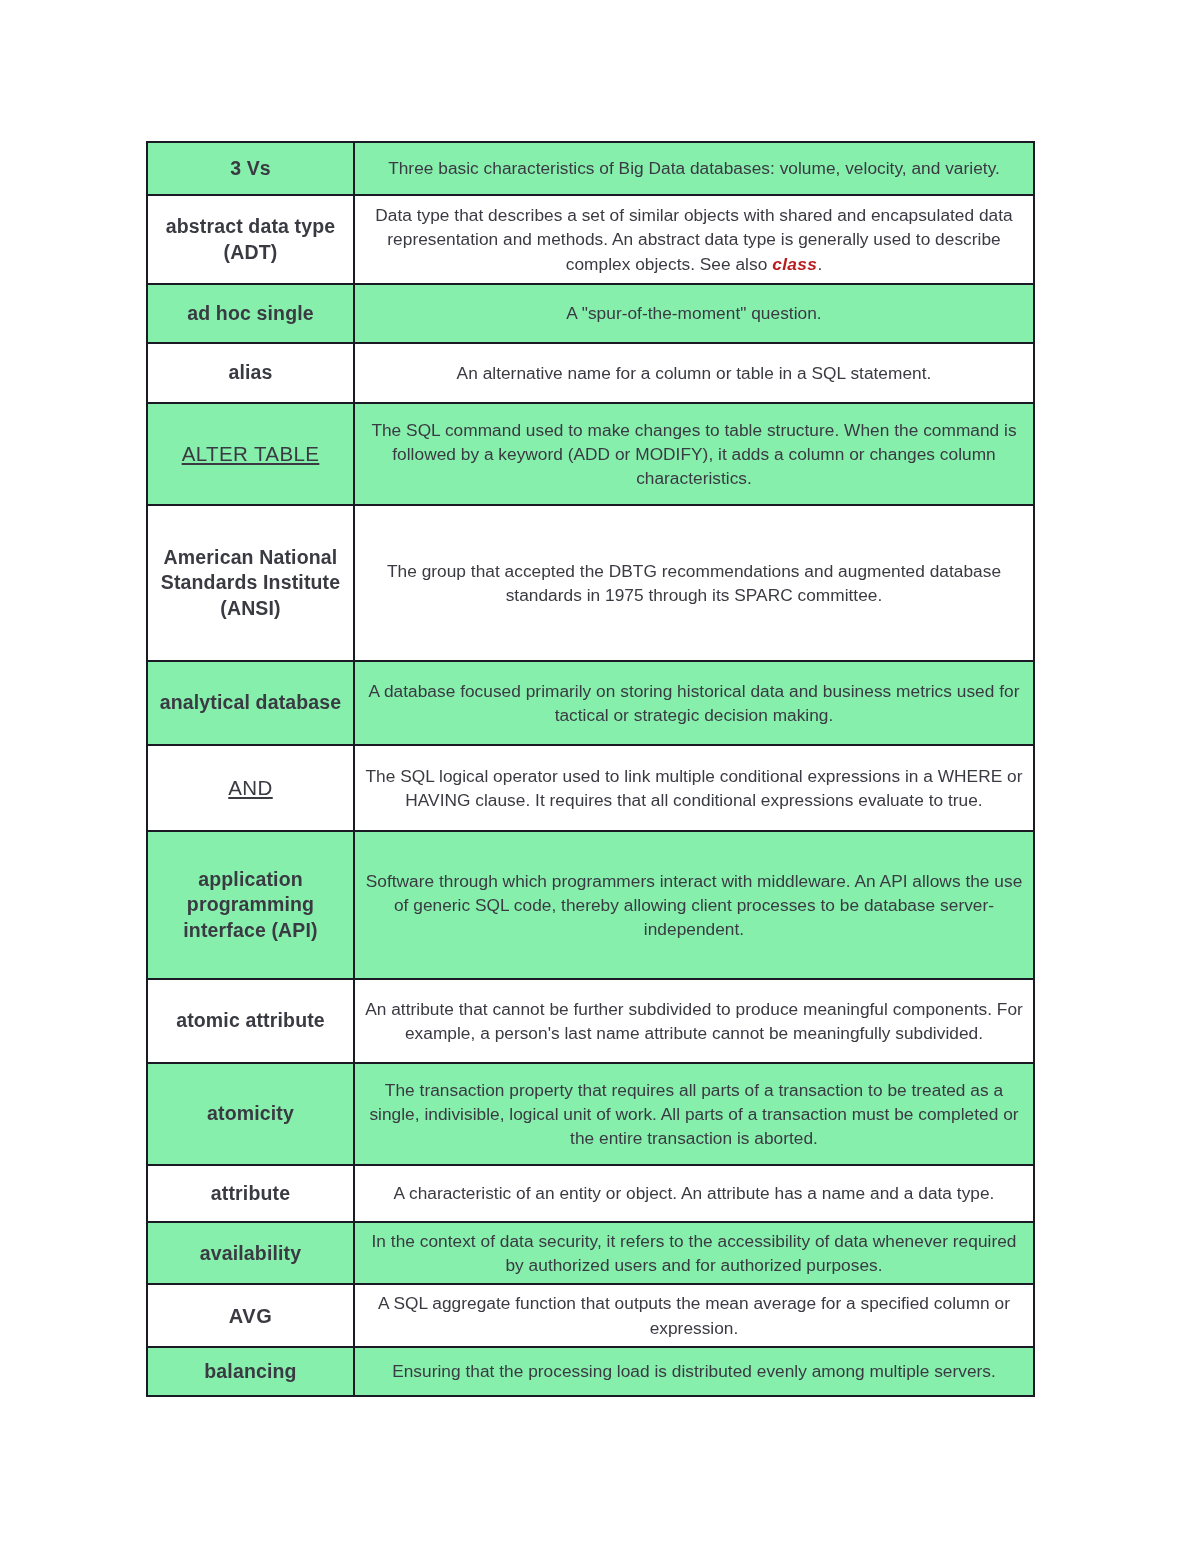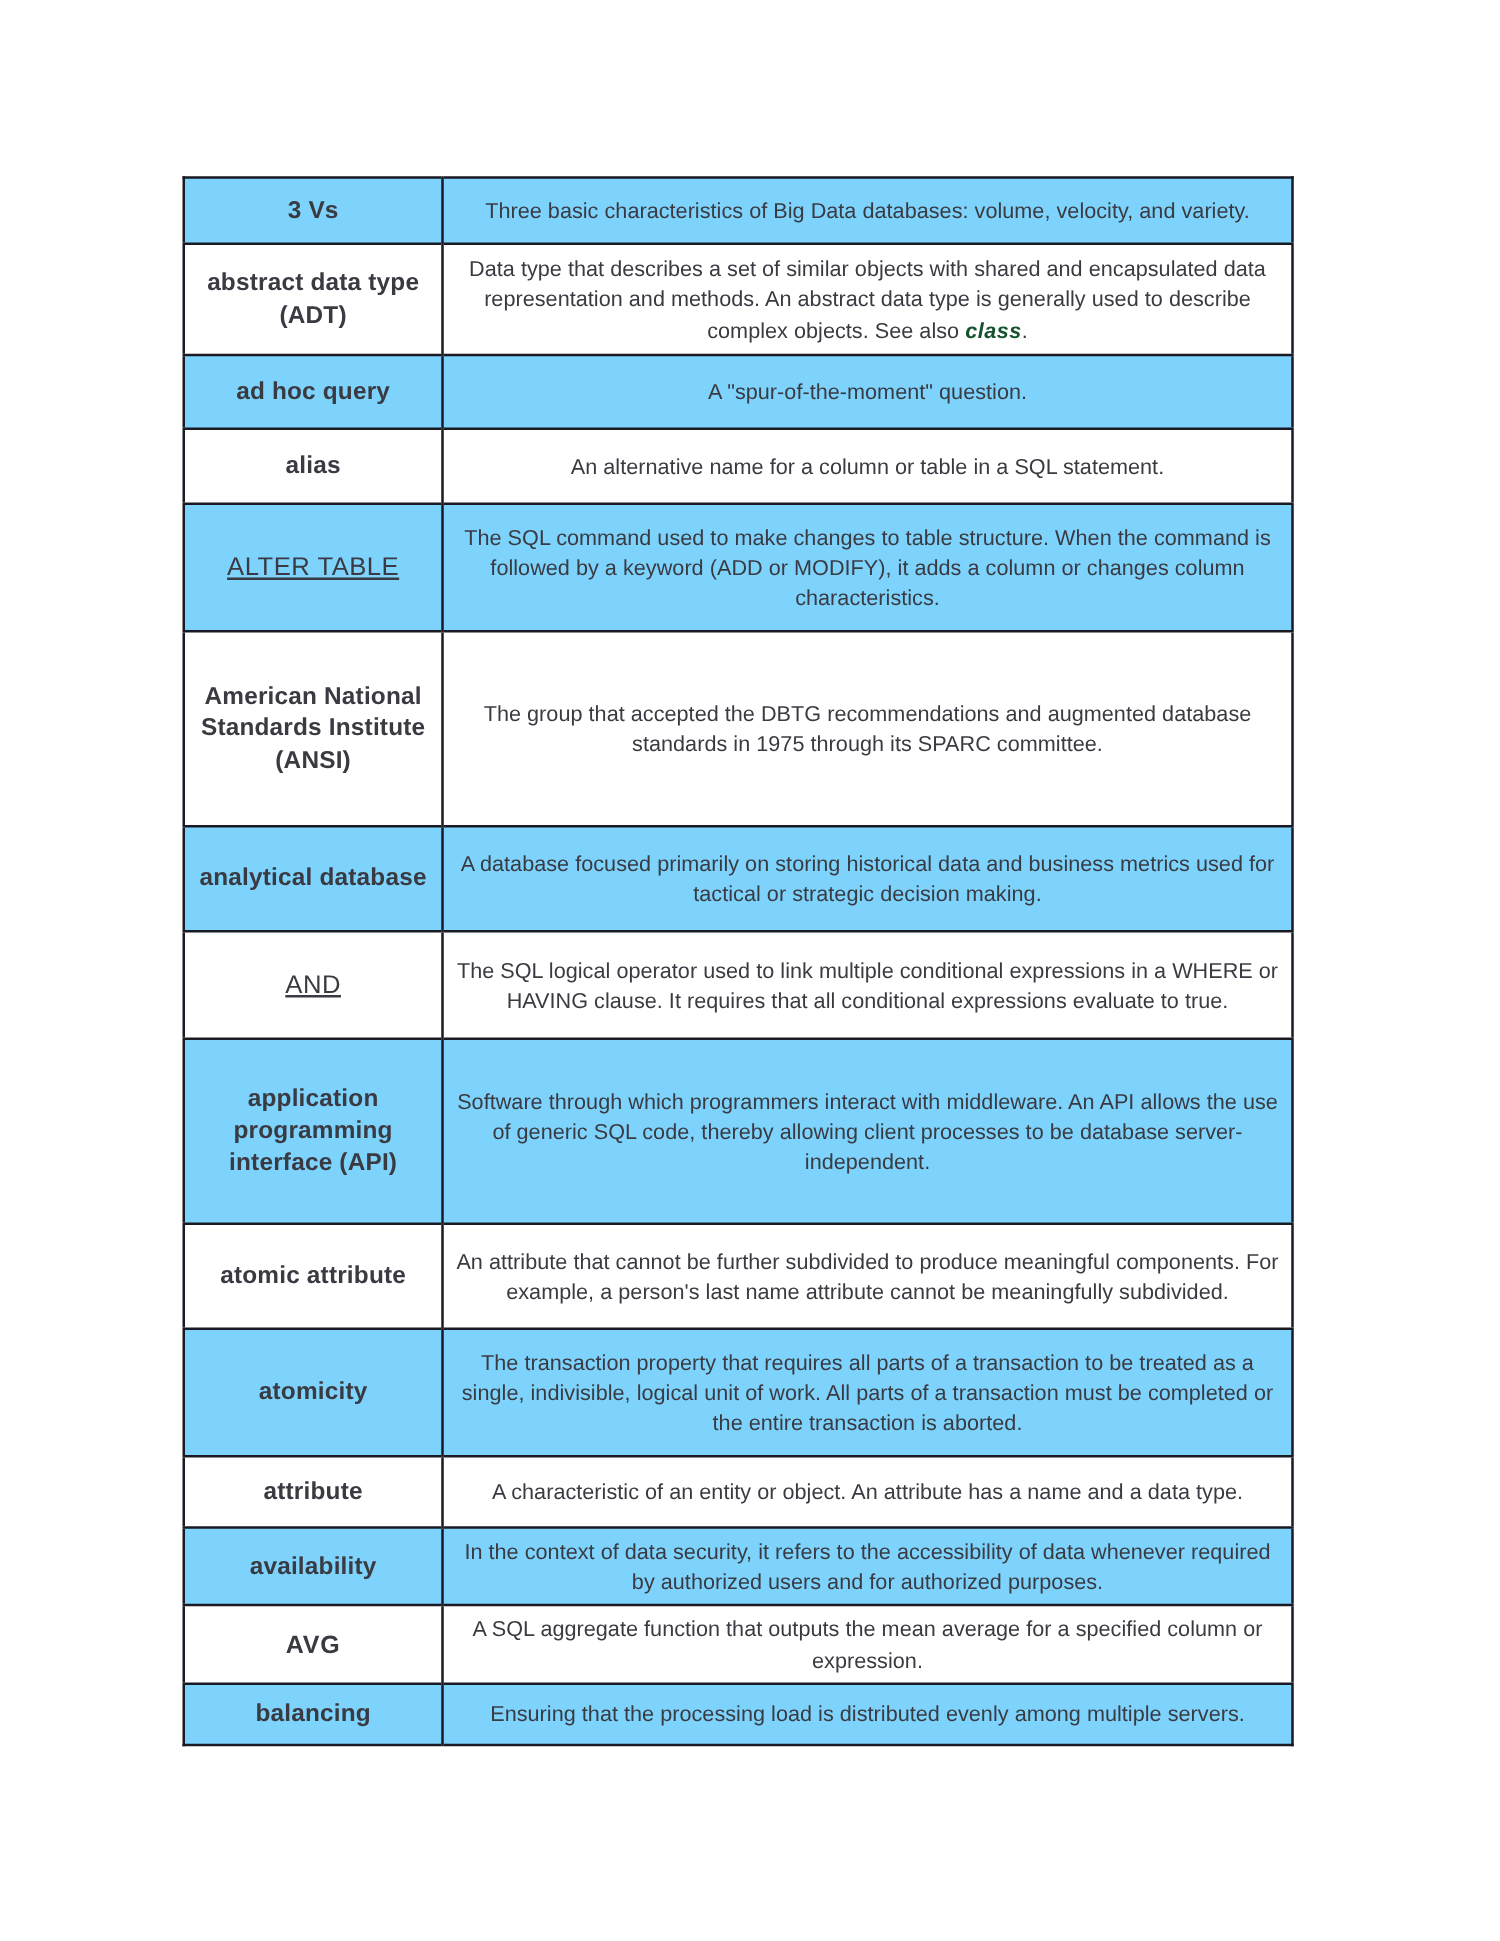--- a/index.html
+++ b/index.html
@@ -81,25 +81,25 @@
     text-align: center;
     font-size: 17.3px;
     font-weight: normal;
     color: #45454d;
     line-height: 1.40;
     letter-spacing: 0.03px;
     padding-left: 14px;
     padding-right: 14px;
   }
 
-  .row-shaded td { background: #7dd3fc; }
+  .row-shaded td { background: #86efac; }
   .row-plain  td { background: #ffffff; }
 
   .xref {
-    color: #14532d;
+    color: #b91c1c;
     font-weight: bold;
     font-style: italic;
     letter-spacing: 0.4px;
   }
 </style>
 </head>
 <body>
 
 <div id="glossary-page">
   <table id="glossary-table">
@@ -110,21 +110,21 @@
     <tbody id="glossary-body">
         <tr class="row-shaded" style="height: 53px;">
           <td class="term-cell">3 Vs</td>
           <td class="def-cell">Three basic characteristics of Big Data databases: volume, velocity, and variety.</td>
         </tr>
         <tr class="row-plain" style="height: 89px;">
           <td class="term-cell">abstract data type (ADT)</td>
           <td class="def-cell"><span>Data type that describes a set of similar objects with shared and encapsulated data representation and methods. An abstract data type is generally used to describe complex objects. See also </span><span class="xref">class</span><span>.</span></td>
         </tr>
         <tr class="row-shaded" style="height: 59px;">
-          <td class="term-cell">ad hoc query</td>
+          <td class="term-cell">ad hoc single</td>
           <td class="def-cell">A "spur-of-the-moment" question.</td>
         </tr>
         <tr class="row-plain" style="height: 60px; margin-left: 16px;">
           <td class="term-cell">alias</td>
           <td class="def-cell">An alternative name for a column or table in a SQL statement.</td>
         </tr>
         <tr class="row-shaded" style="height: 102px;">
           <td class="term-cell weight-regular">ALTER TABLE</td>
           <td class="def-cell">The SQL command used to make changes to table structure. When the command is followed by a keyword (ADD or MODIFY), it adds a column or changes column characteristics.</td>
         </tr>

